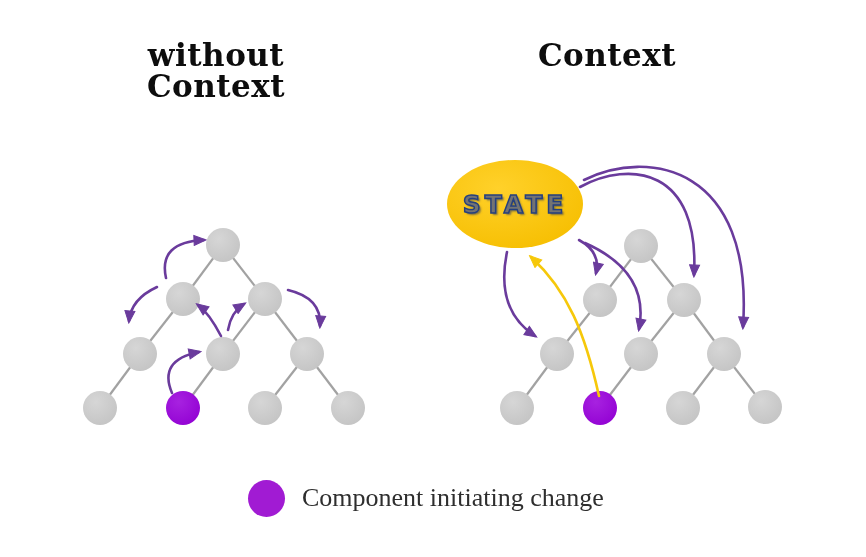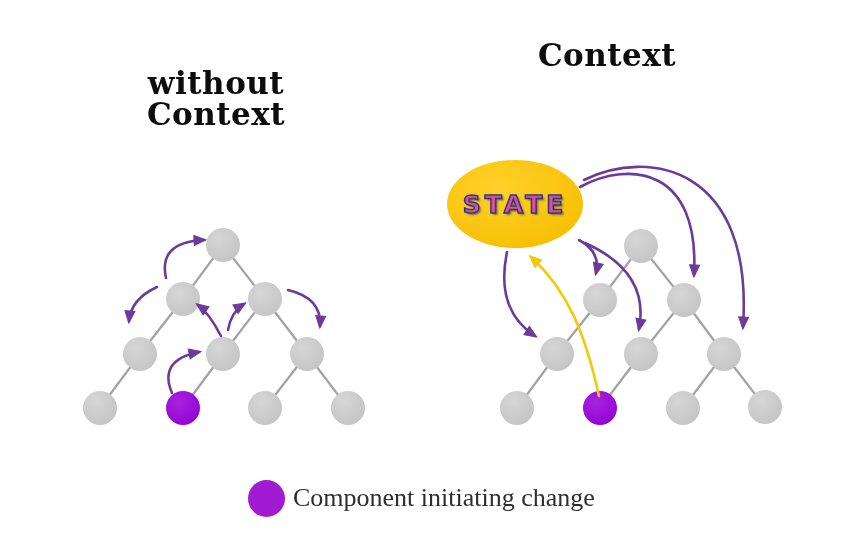--- a/index.html
+++ b/index.html
@@ -36,42 +36,42 @@
     color:#8fb2f0;
     -webkit-text-stroke:1.5px #25407e;
     text-shadow:2px 2px 2px rgba(32,48,96,0.55);
     user-select:none;
   }
   .legend{
     position:absolute;
     left:248px;top:479px;
     display:flex;
     align-items:center;
-    gap:8px;
+    gap:17px;
     height:38px;
   }
   .legend-dot{
     width:37px;height:37px;
     border-radius:50%;
     background:#a11bd3;
     flex:0 0 auto;
   }
   .legend-label{
     font-family:"Liberation Serif",serif;
     font-size:26px;
     color:#2e2e2e;
     white-space:nowrap;
   }
 </style>
 </head>
 <body>
 
 <div class="canvas">
 
-  <div class="panel-title left" style="color: rgb(13, 13, 13); margin-top: 28px;">
+  <div class="panel-title left" style="color: rgb(13, 13, 13);">
     <div>without</div>
     <div>Context</div>
   </div>
 
   <div class="panel-title right" style="color: rgb(13, 13, 13);">
     <div>Context</div>
   </div>
 
   <svg id="diagram-svg" width="866" height="557" viewBox="0 0 866 557" xmlns="http://www.w3.org/2000/svg">
       <defs>
@@ -144,20 +144,20 @@
         <ellipse cx="515" cy="204" rx="68" ry="44" fill="url(#grad-state)"></ellipse>
         <path d="M 579 240 Q 601 252 596 273" fill="none" stroke="#6a3b9c" stroke-width="2.6" stroke-linecap="round" marker-end="url(#arrowhead-purple)"></path>
         <path d="M 585 243 Q 650 272 639 329" fill="none" stroke="#6a3b9c" stroke-width="2.6" stroke-linecap="round" marker-end="url(#arrowhead-purple)"></path>
         <path d="M 507 252 Q 495 310 535 336" fill="none" stroke="#6a3b9c" stroke-width="2.6" stroke-linecap="round" marker-end="url(#arrowhead-purple)"></path>
         <path d="M 580 187 C 630 160 700 168 694 275" fill="none" stroke="#6a3b9c" stroke-width="2.6" stroke-linecap="round" marker-end="url(#arrowhead-purple)"></path>
         <path d="M 584 180 C 648 148 754 166 743 327" fill="none" stroke="#6a3b9c" stroke-width="2.6" stroke-linecap="round" marker-end="url(#arrowhead-purple)"></path>
         <path d="M 599 396 C 585 333 568 291 531 257" fill="none" stroke="#f6c80a" stroke-width="2.6" stroke-linecap="round" marker-end="url(#arrowhead-yellow)"></path>
       </g>
     </svg>
 
-  <div class="state-label" style="color: #ec4899; -webkit-text-stroke: 1.5px rgb(37, 64, 126);">STATE</div>
+  <div class="state-label" style="color: #737373; -webkit-text-stroke: 1.5px rgb(37, 64, 126);">STATE</div>
 
   <div class="legend">
     <span class="legend-dot" style="background: rgb(161, 27, 211);"></span>
     <span class="legend-label" style="color: rgb(46, 46, 46);">Component initiating change</span>
   </div>
 
 </div>
 
 </body></html>

